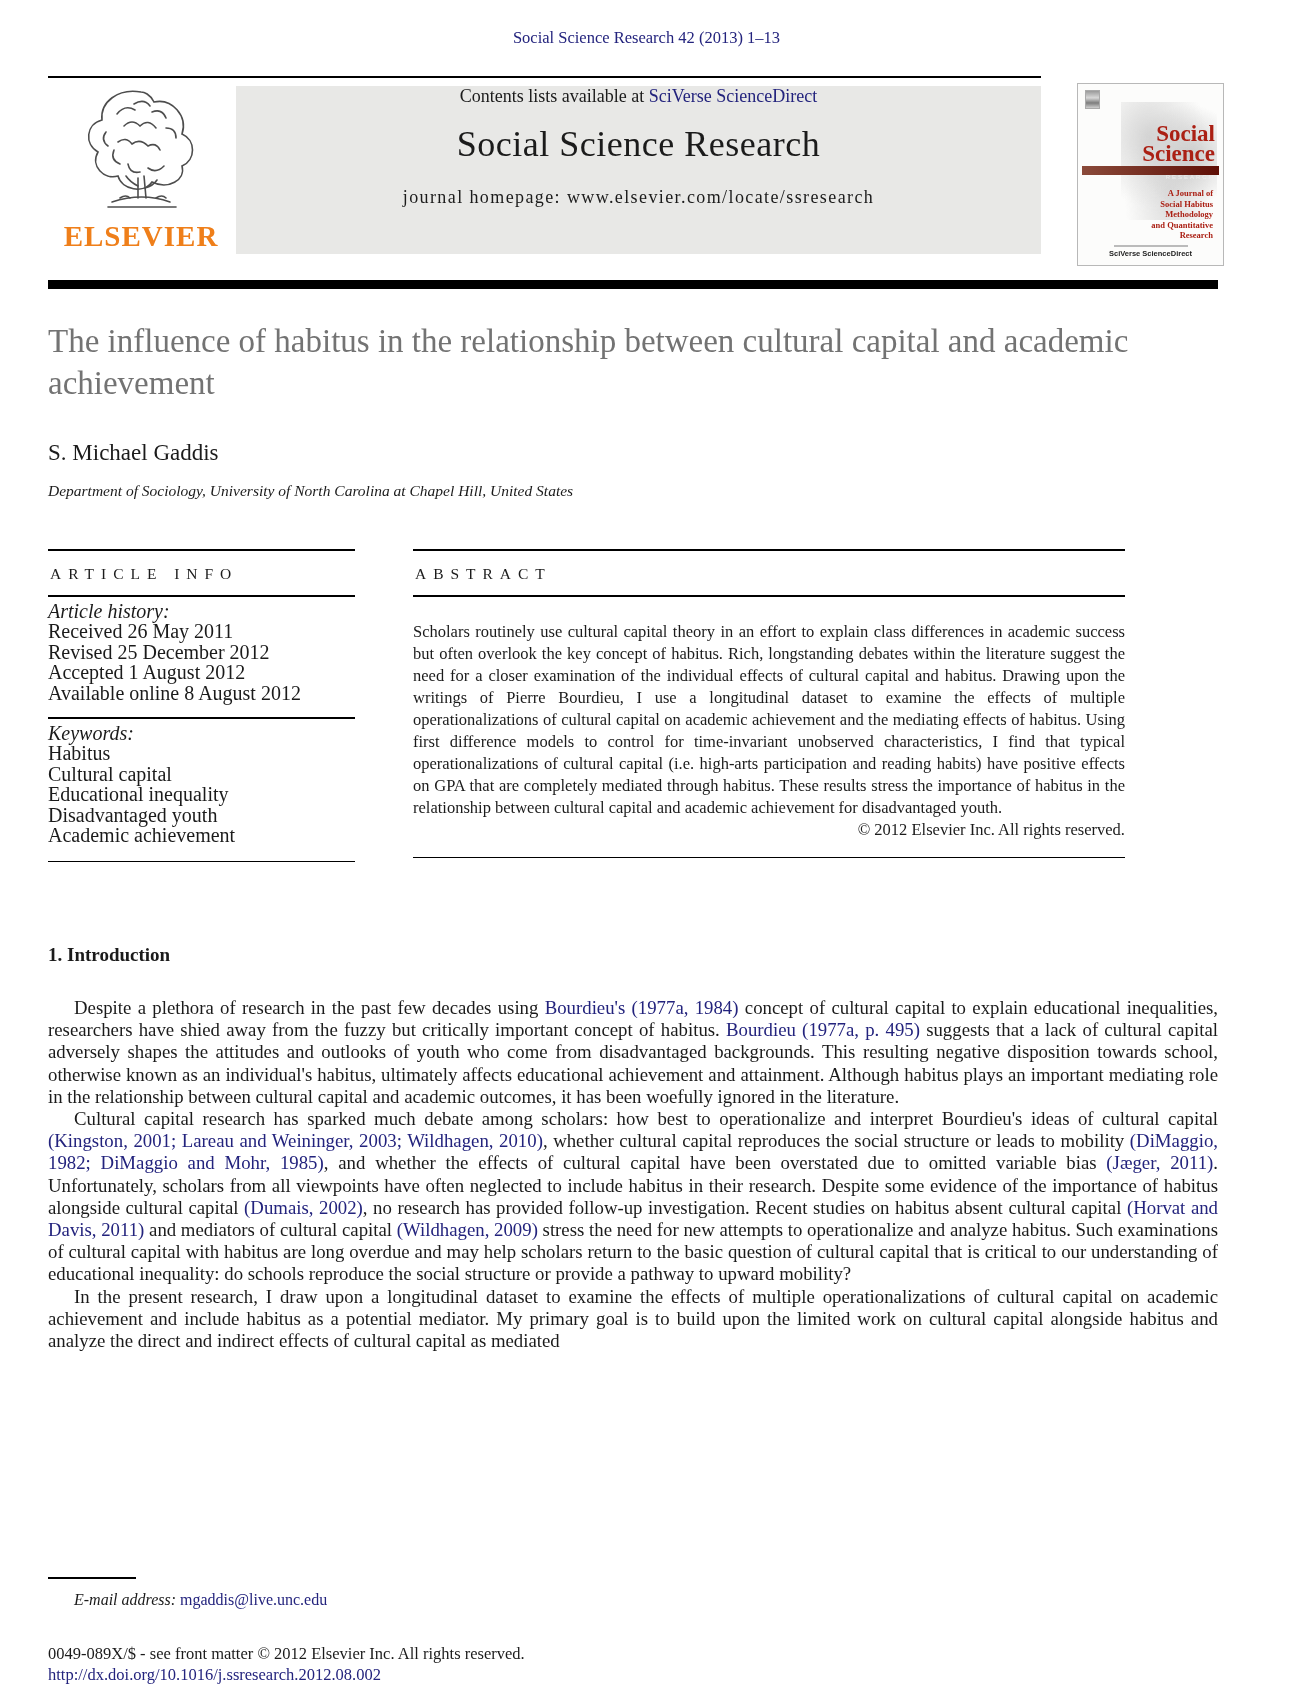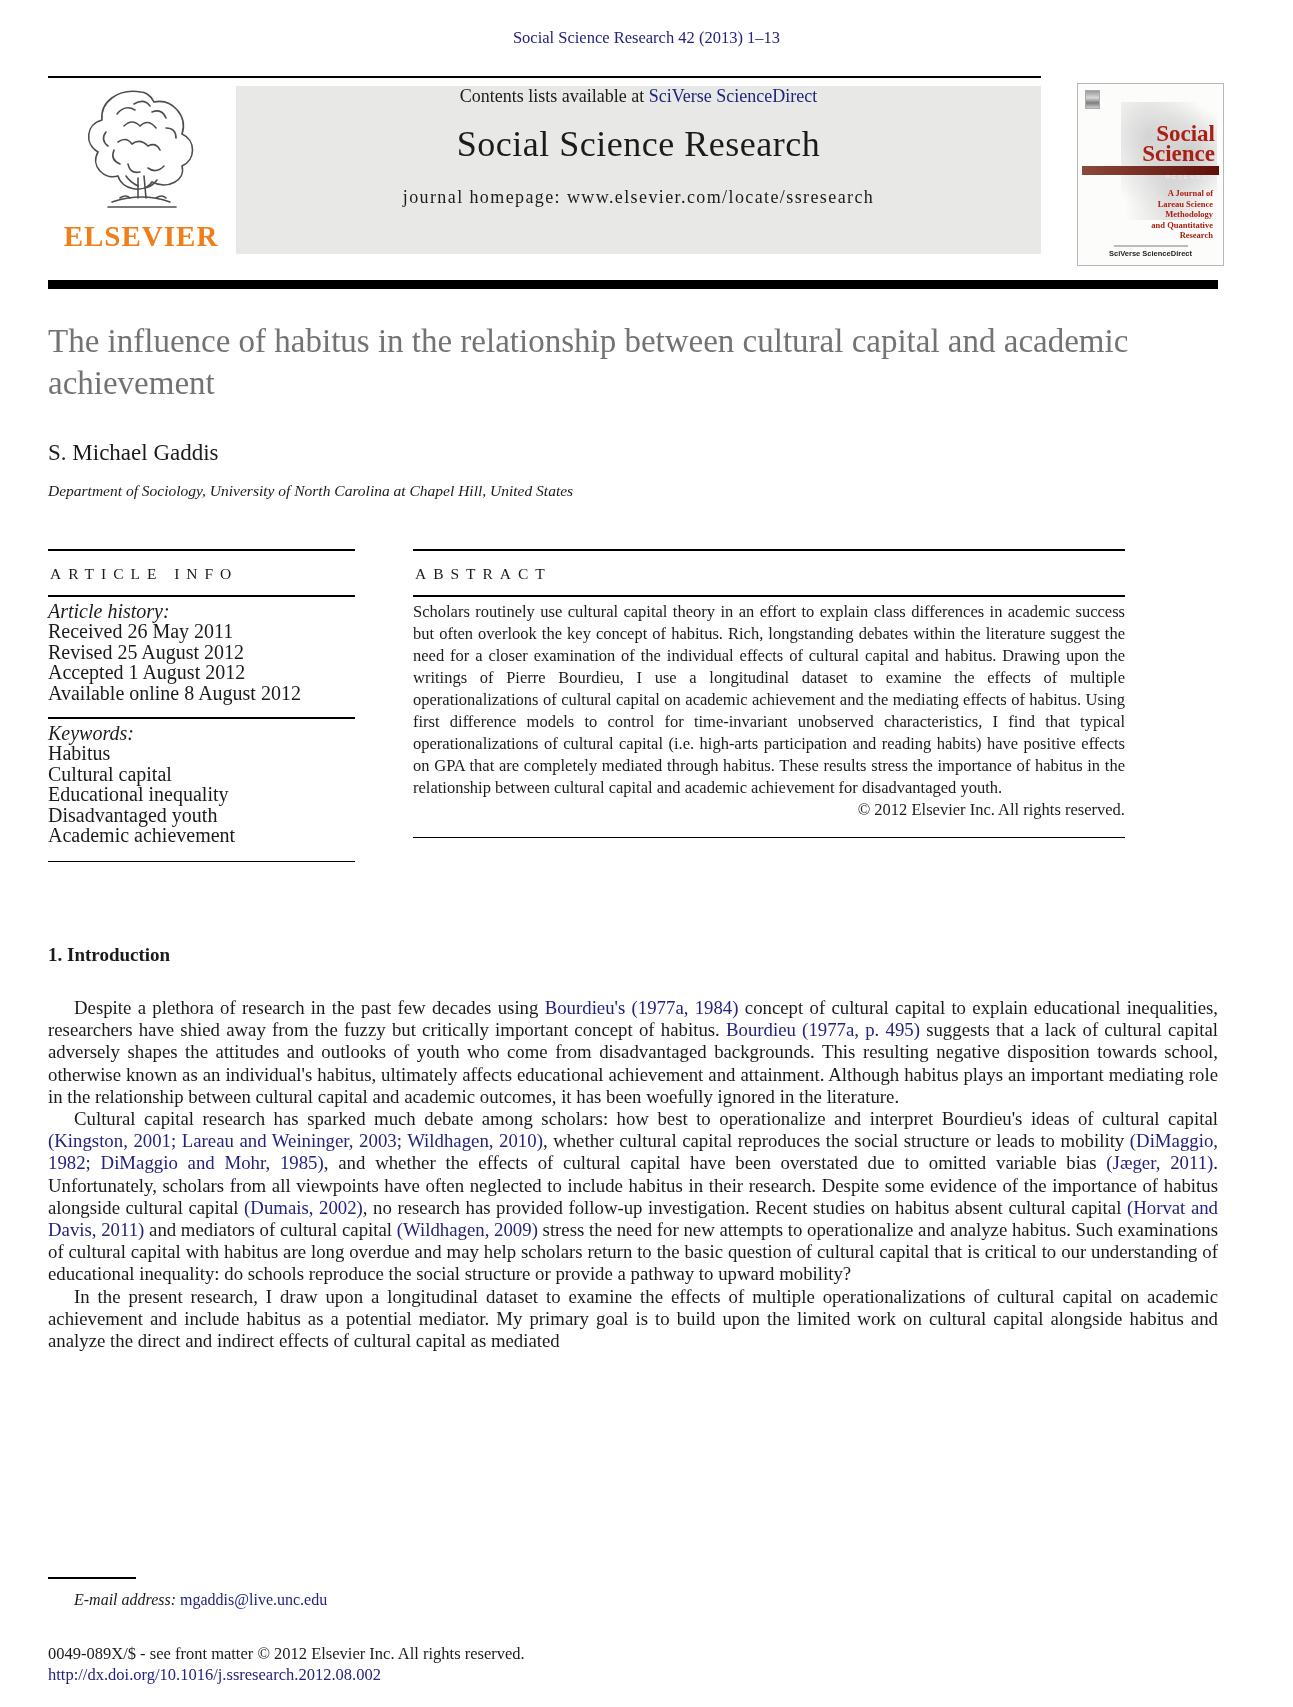--- a/index.html
+++ b/index.html
@@ -63,21 +63,21 @@
   
   .info-col{position:absolute; left:48px; top:549px; width:307px;}
   .abs-col{position:absolute; left:413px; top:549px; width:712px;}
   .rule-b{height:2px; background:#000;}
   .rule-t{height:1.5px; background:#000;}
   .col-heading{font-size:15.5px; letter-spacing:.45em; padding:14px 0 12px 2px;}
   .info-block{padding-top:4px; font-size:20px; line-height:20.5px;}
   .info-label{font-style:italic;}
   .info-col .rule-t.mid{margin-top:14px;}
   .info-col .rule-t.end{margin-top:15px;}
-  .abs-text{padding-top:4px; font-size:16.5px; line-height:22px; text-align:justify;}
+  .abs-text{padding-top:24px; font-size:16.5px; line-height:22px; text-align:justify;}
   .abs-copyright{font-size:16.5px; text-align:right; margin-top:1px;}
   .abs-col .rule-t.end{margin-top:17px;}
 
   
   .main-text{position:absolute; left:48px; top:944px; width:1170px;}
   .sec-heading{font-size:19px; font-weight:bold;}
   .paras{margin-top:31px;}
   .paras p{font-size:18.8px; line-height:22.2px; text-align:justify; text-indent:26px;}
   .cite{color:var(--link);}
 
@@ -141,21 +141,21 @@
     <div class="cover-collage"></div>
     <div class="cover-title">
       <div>Social</div>
       <div>Science</div>
     </div>
     <div class="cover-banner">
       <span>RESEARCH</span>
     </div>
     <div class="cover-subtitle">
         <div>A Journal of</div>
-        <div>Lareau Science</div>
+        <div>Social Habitus</div>
         <div>Methodology</div>
         <div>and Quantitative</div>
         <div>Research</div>
       </div>
     <div class="cover-footer">
       <div class="tinyline"></div>
       <div class="sv">SciVerse ScienceDirect</div>
     </div>
   </div>
 
@@ -166,21 +166,21 @@
   <div class="art-affil">Department of Sociology, University of North Carolina at Chapel Hill, United States</div>
 
   <div class="info-col">
     <div class="rule-b"></div>
     <div class="col-heading">ARTICLE INFO</div>
     <div class="rule-t"></div>
     <div class="info-block">
       <div class="info-label">Article history:</div>
       <div>
           <div>Received 26 May 2011</div>
-          <div>Revised 25 August 2012</div>
+          <div>Revised 25 December 2012</div>
           <div>Accepted 1 August 2012</div>
           <div>Available online 8 August 2012</div>
         </div>
     </div>
     <div class="rule-t mid"></div>
     <div class="info-block">
       <div class="info-label">Keywords:</div>
       <div>
           <div>Habitus</div>
           <div>Cultural capital</div>

